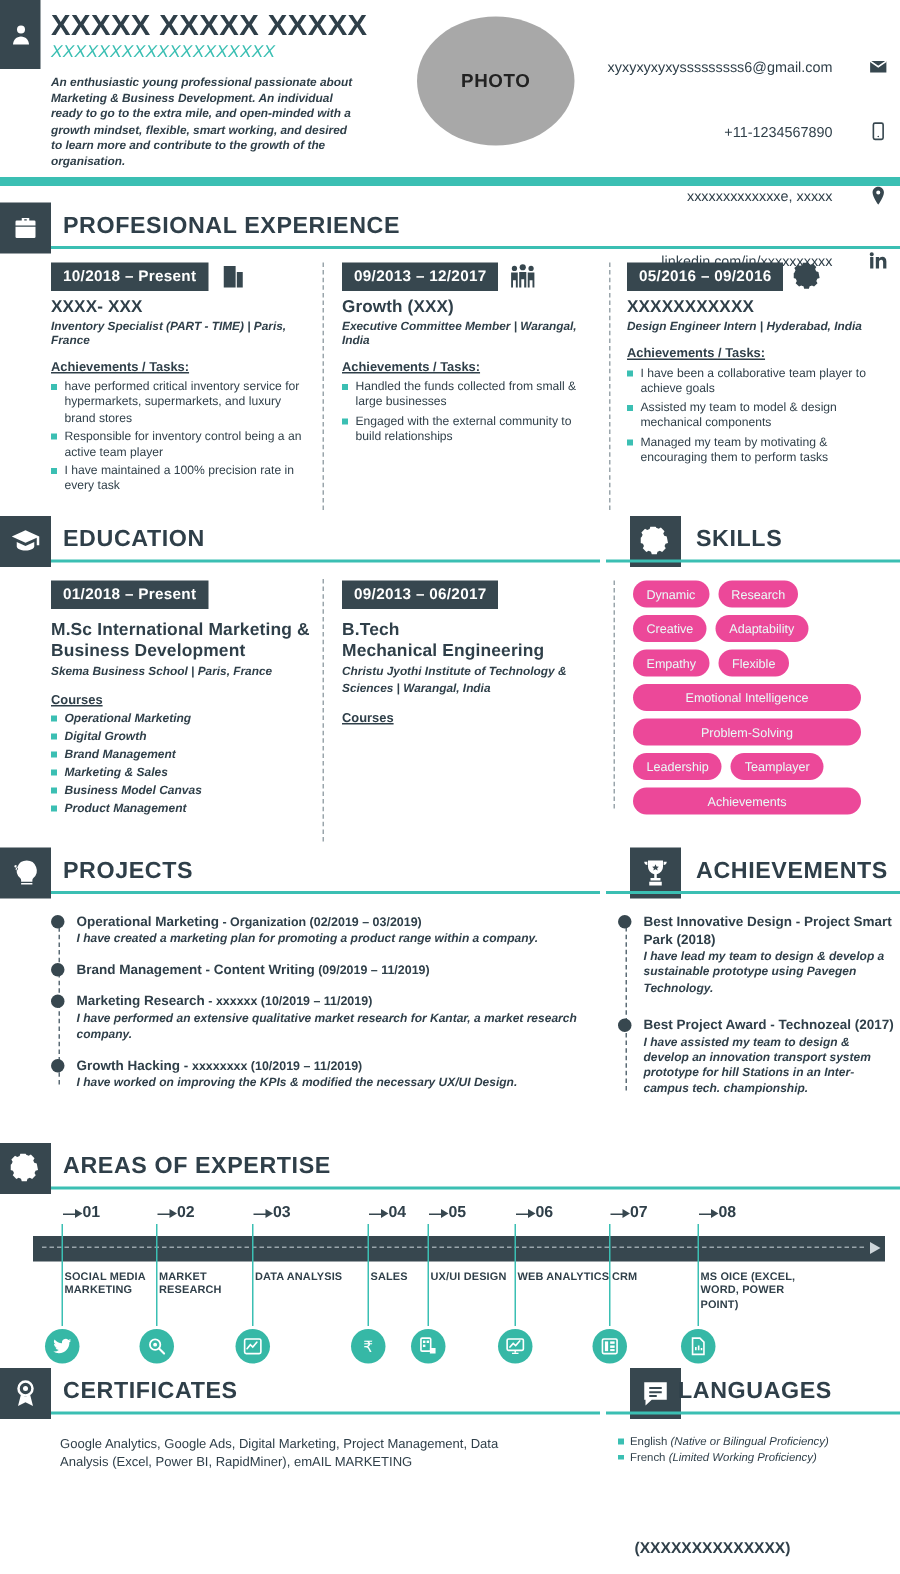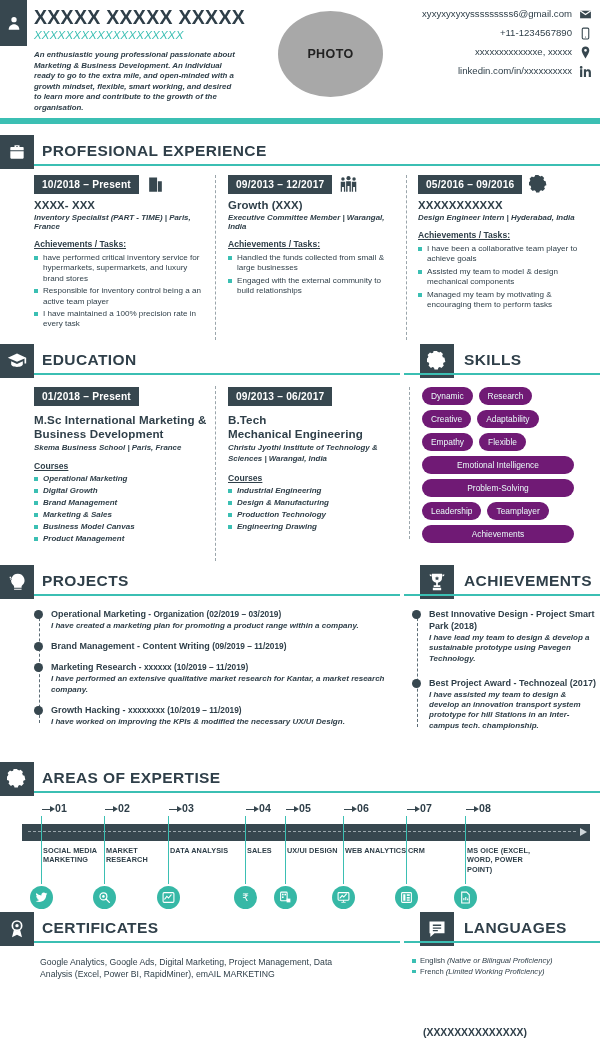--- a/index.html
+++ b/index.html
@@ -40,21 +40,21 @@
              letter-spacing:.2px; font-weight:500;font-style:italic; }
   .summary { position:absolute; left:34px; top:50px; width:205px; font-size:7.9px;
              line-height:10.6px; font-style:italic; color:#2f3f49; font-weight:600; }
   .photo {
     position:absolute; left:278px; top:11px; width:105px; height:86px;
     border-radius:50%; background:#a8a8a8; color:#222;
     display:flex; align-items:center; justify-content:center;
     font-size:12.5px; font-weight:bold; letter-spacing:.4px;
   }
   .contacts { position:absolute; right:8px; top:8px; width:230px; }
-  .crow { display:flex; align-items:flex-start; justify-content:flex-end; gap:7px; height:19px; }
+  .crow { display:flex; align-items:flex-end; justify-content:flex-end; gap:24px; height:19px;margin-top:24px; }
   .crow span { font-size:9.6px; color:#2f3f49; white-space:nowrap; }
   .crow .ci { width:13px; height:13px; display:flex; align-items:center; justify-content:center; flex:0 0 13px; }
   .crow .ci svg { width:13px; height:13px; fill:#37474f; }
   .teal-bar { position:absolute; left:0; top:118px; width:600px; height:6px; background:#3bbfb3; }
 
   
   .datechip {
     display:inline-block; background:#37474f; color:#fff; font-size:10.2px;
     font-weight:bold; padding:4px 8px 4px 8px; letter-spacing:.2px;
   }
@@ -72,21 +72,21 @@
   .vdash { position:absolute; top:0; bottom:0; width:0; border-left:1px dashed #9aa5ab; }
 
   
   .courses-h { font-size:8.6px; font-weight:bold; text-decoration:underline; margin-top:9px;
                margin-bottom:3px; color:#2f3f49; }
   ul.sq.ital li { font-style:italic; font-weight:600; font-size:8px; line-height:10px; }
 
   
   .pillwrap { display:flex; flex-wrap:wrap; gap:5px 6px; width:152px; }
   .pill {
-    background:#701a75; color:#e9fbf8; border-radius:11px; font-size:8.4px;
+    background:#ec4899; color:#e9fbf8; border-radius:11px; font-size:8.4px;
     padding:4px 9px; text-align:center; white-space:nowrap;
   }
   .pill.wide { width:152px; }
 
   
   .tl { position:relative; padding-left:17px; }
   .tl:before { content:""; position:absolute; left:5px; top:5px; bottom:4px;
                border-left:1px dashed #5b6b75; }
   .tl-item { position:relative; margin-bottom:9px; }
   .tl-dot { position:absolute; left:-17px; top:2px; width:9px; height:9px;
@@ -284,26 +284,20 @@
           <li>Product Management</li>
         </ul>
       </div>
 
       <div style="position:absolute; left:228px; top:0; width:170px;">
         <div class="datechip">09/2013 – 06/2017</div>
         <div class="org" style="font-size:11.6px; line-height:14px; margin-top:7px;">B.Tech</div>
         <div class="org" style="font-size:11.6px; line-height:14px; margin-top:0;">Mechanical Engineering</div>
         <div class="role" style="line-height:10.5px;">Christu Jyothi Institute of Technology &amp; Sciences | Warangal, India</div>
         <div class="courses-h">Courses</div>
-        <ul class="sq ital">
-          <li>Industrial Engineering</li>
-          <li>Design &amp; Manufacturing</li>
-          <li>Production Technology</li>
-          <li>Engineering Drawing</li>
-        </ul>
       </div>
     </div>
   </div>
 
   <div class="sec" style="left:404px; top:344px; width:196px;">
     <div class="sec-hd">
       <div class="sec-ico" style="left:16px;">
         <svg viewBox="0 0 24 24">
             <path d="M12 8.5A3.5 3.5 0 1012 15.5 3.5 3.5 0 0012 8.5zm9-.5l-2-.6a7.4 7.4 0 00-.8-1.9l1-1.8-2.9-2.9-1.8 1a7.4 7.4 0 00-1.9-.8L12 0h-4.1l-.6 2c-.7.2-1.3.5-1.9.8l-1.8-1L.7 4.7l1 1.8c-.3.6-.6 1.2-.8 1.9L0 9v4.1l2 .6c.2.7.5 1.3.8 1.9l-1 1.8 2.9 2.9 1.8-1c.6.3 1.2.6 1.9.8l.6 2H13l.6-2c.7-.2 1.3-.5 1.9-.8l1.8 1 2.9-2.9-1-1.8c.3-.6.6-1.2.8-1.9l2-.6z"></path>
           </svg>
@@ -531,21 +525,21 @@
   </div>
 
   <div class="sec" style="left:404px; top:912px; width:196px;">
     <div class="sec-hd">
       <div class="sec-ico" style="left:16px;">
         <svg viewBox="0 0 24 24">
             <path d="M3 3h18v14H9l-5 4.5V17H3z"></path>
             <path d="M7 7.5h10M7 11h10M7 14h6" stroke="#37474f" stroke-width="1.6" fill="none"></path>
           </svg>
       </div>
-      <div class="sec-title" style="left:60px;text-align:right;">LANGUAGES</div>
+      <div class="sec-title" style="left:48px;text-align:right;">LANGUAGES</div>
       <div class="sec-rule" style="left:0;"></div>
     </div>
     <ul class="lang" style="margin-left:8px; margin-top:10px;">
       <li><span>English </span><i>(Native or Bilingual Proficiency)</i></li>
       <li><span>French  </span><i>(Limited Working Proficiency)</i></li>
     </ul>
   </div>
 
   <div class="footnote">(XXXXXXXXXXXXXX)</div>
 

